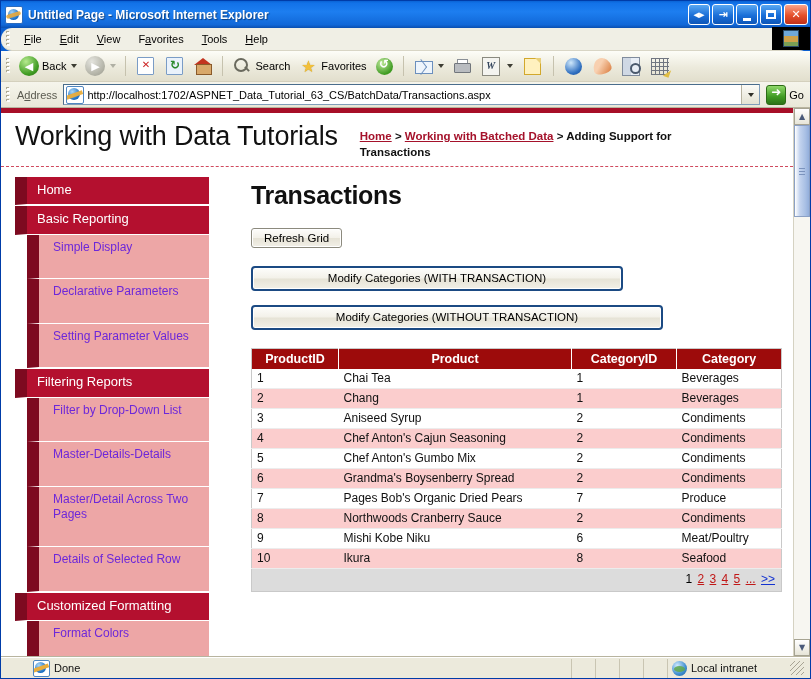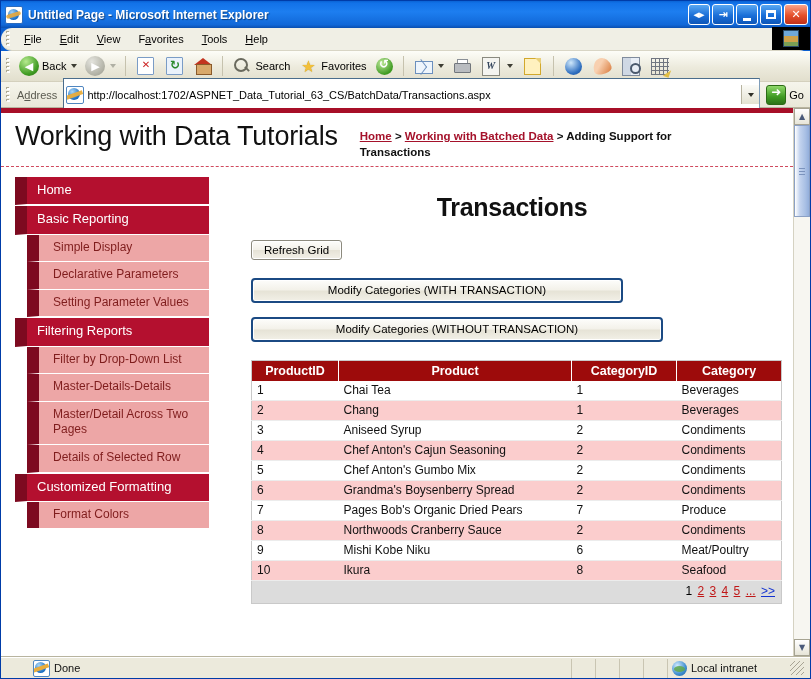--- a/index.html
+++ b/index.html
@@ -378,21 +378,21 @@
   }
   .addr-label {
     color: #5a5a50;
     font-size: 11px;
     padding: 0 6px 0 2px;
     white-space: nowrap;
     flex: none;
   }
   .addr-box {
     flex: 1 1 auto;
-    height: 34px;
+    height: 21px;
     background: #ffffff;
     border: 1px solid #7f9db9;
     border-top-color: #4a6d8c;
     border-left-color: #4a6d8c;
     display: flex;
     align-items: center;
     box-sizing: border-box;
     min-width: 0;
   }
   .addr-favicon {
@@ -532,44 +532,43 @@
     border-bottom: 1px solid #ffffff;
     box-sizing: border-box;
     line-height: 1.25;
     position: relative;
     margin-top: 1px;
   }
   .nav-section:first-child { margin-top: 0; }
   .nav-child {
     background: #eda6a6;
     border-left: 12px solid #7d0a20;
-    color: #7f1d1d;
+    color: #6d28d9;
     font-size: 12px;
-    padding: 5px 8px 6px 14px;
+    padding: 5px 8px 23px 14px;
     border-bottom: 1px solid #ffffff;
     margin-left: 12px;
     box-sizing: border-box;
     line-height: 1.3;
   }
   .nav-child.last { border-bottom: none; }
 
   
   .content {
     flex: 1 1 auto;
     padding: 0 20px 0 42px;
     min-width: 0;
   }
   .content h1 {
-    margin: 16px 0 18px 0;
+    margin: 4px 0 18px 0;
     font-size: 25px;
     color: #111;
     font-weight: bold;
     font-family: "Liberation Sans", sans-serif;
     letter-spacing: -0.3px;
-    text-align: center;
   }
   .btn {
     font-family: "Liberation Sans", sans-serif;
     font-size: 11.5px;
     color: #000;
     background: linear-gradient(to bottom, #fdfdfb 0%, #f3f1e9 48%, #e6e3d6 52%, #f2f0e7 100%);
     border: 1px solid #8c8a7e;
     border-radius: 3px;
     padding: 3px 12px;
     box-sizing: border-box;

